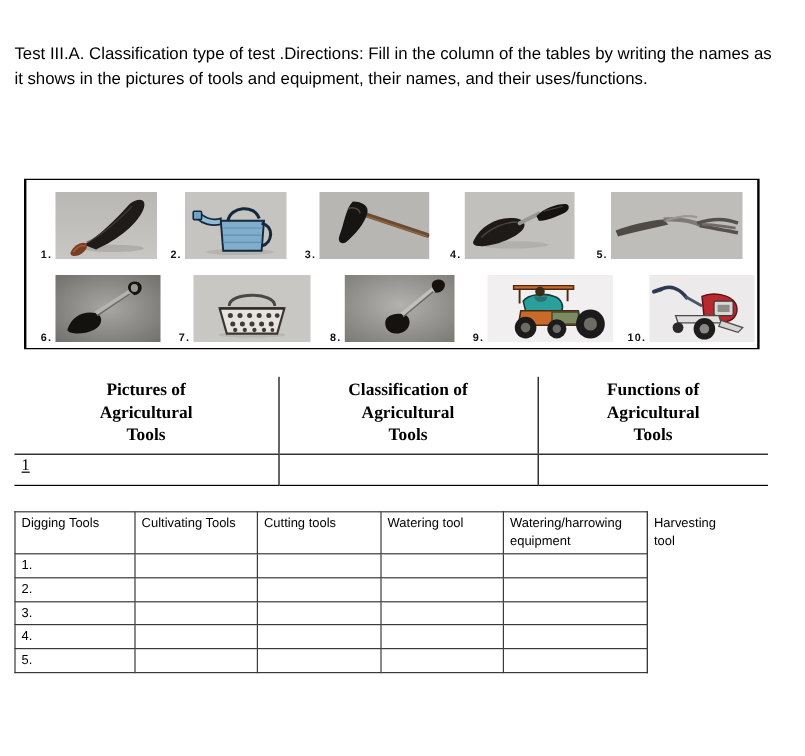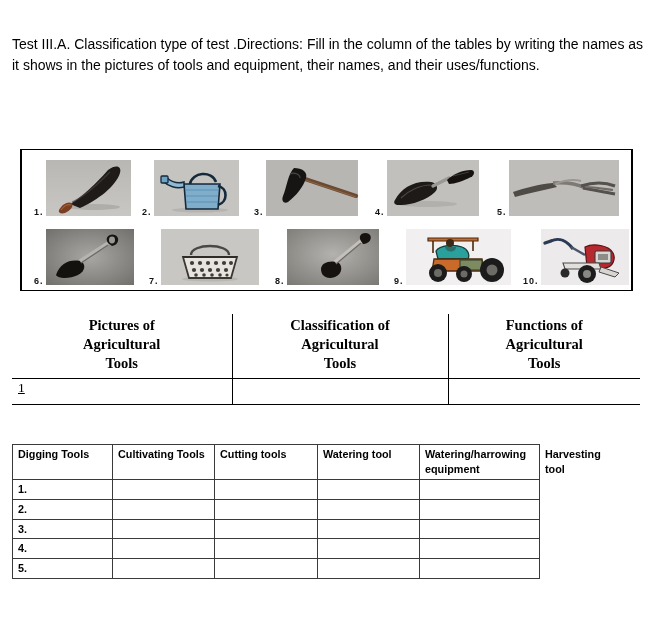--- a/index.html
+++ b/index.html
@@ -97,26 +97,25 @@
   }
   #header-table .row-num {
     text-decoration: underline;
     font-family: "Liberation Serif", serif;
     font-size: 13.5px;
   }
 
   
   #class-table {
     position: absolute;
-    left: 12px; top: 444px;
+    left: 12px; top: 426px;
     width: 516px;
     border-collapse: collapse;
     table-layout: fixed;
     font-family: "Liberation Sans", sans-serif;
-    font-weight: bold;
   }
   #class-table td {
     border: 1px solid #3a3a3a;
     font-size: 10.8px;
     line-height: 1.38;
     padding: 2px 4px 2px 5px;
     vertical-align: top;
     color: #000;
     background: #fff;
   }

